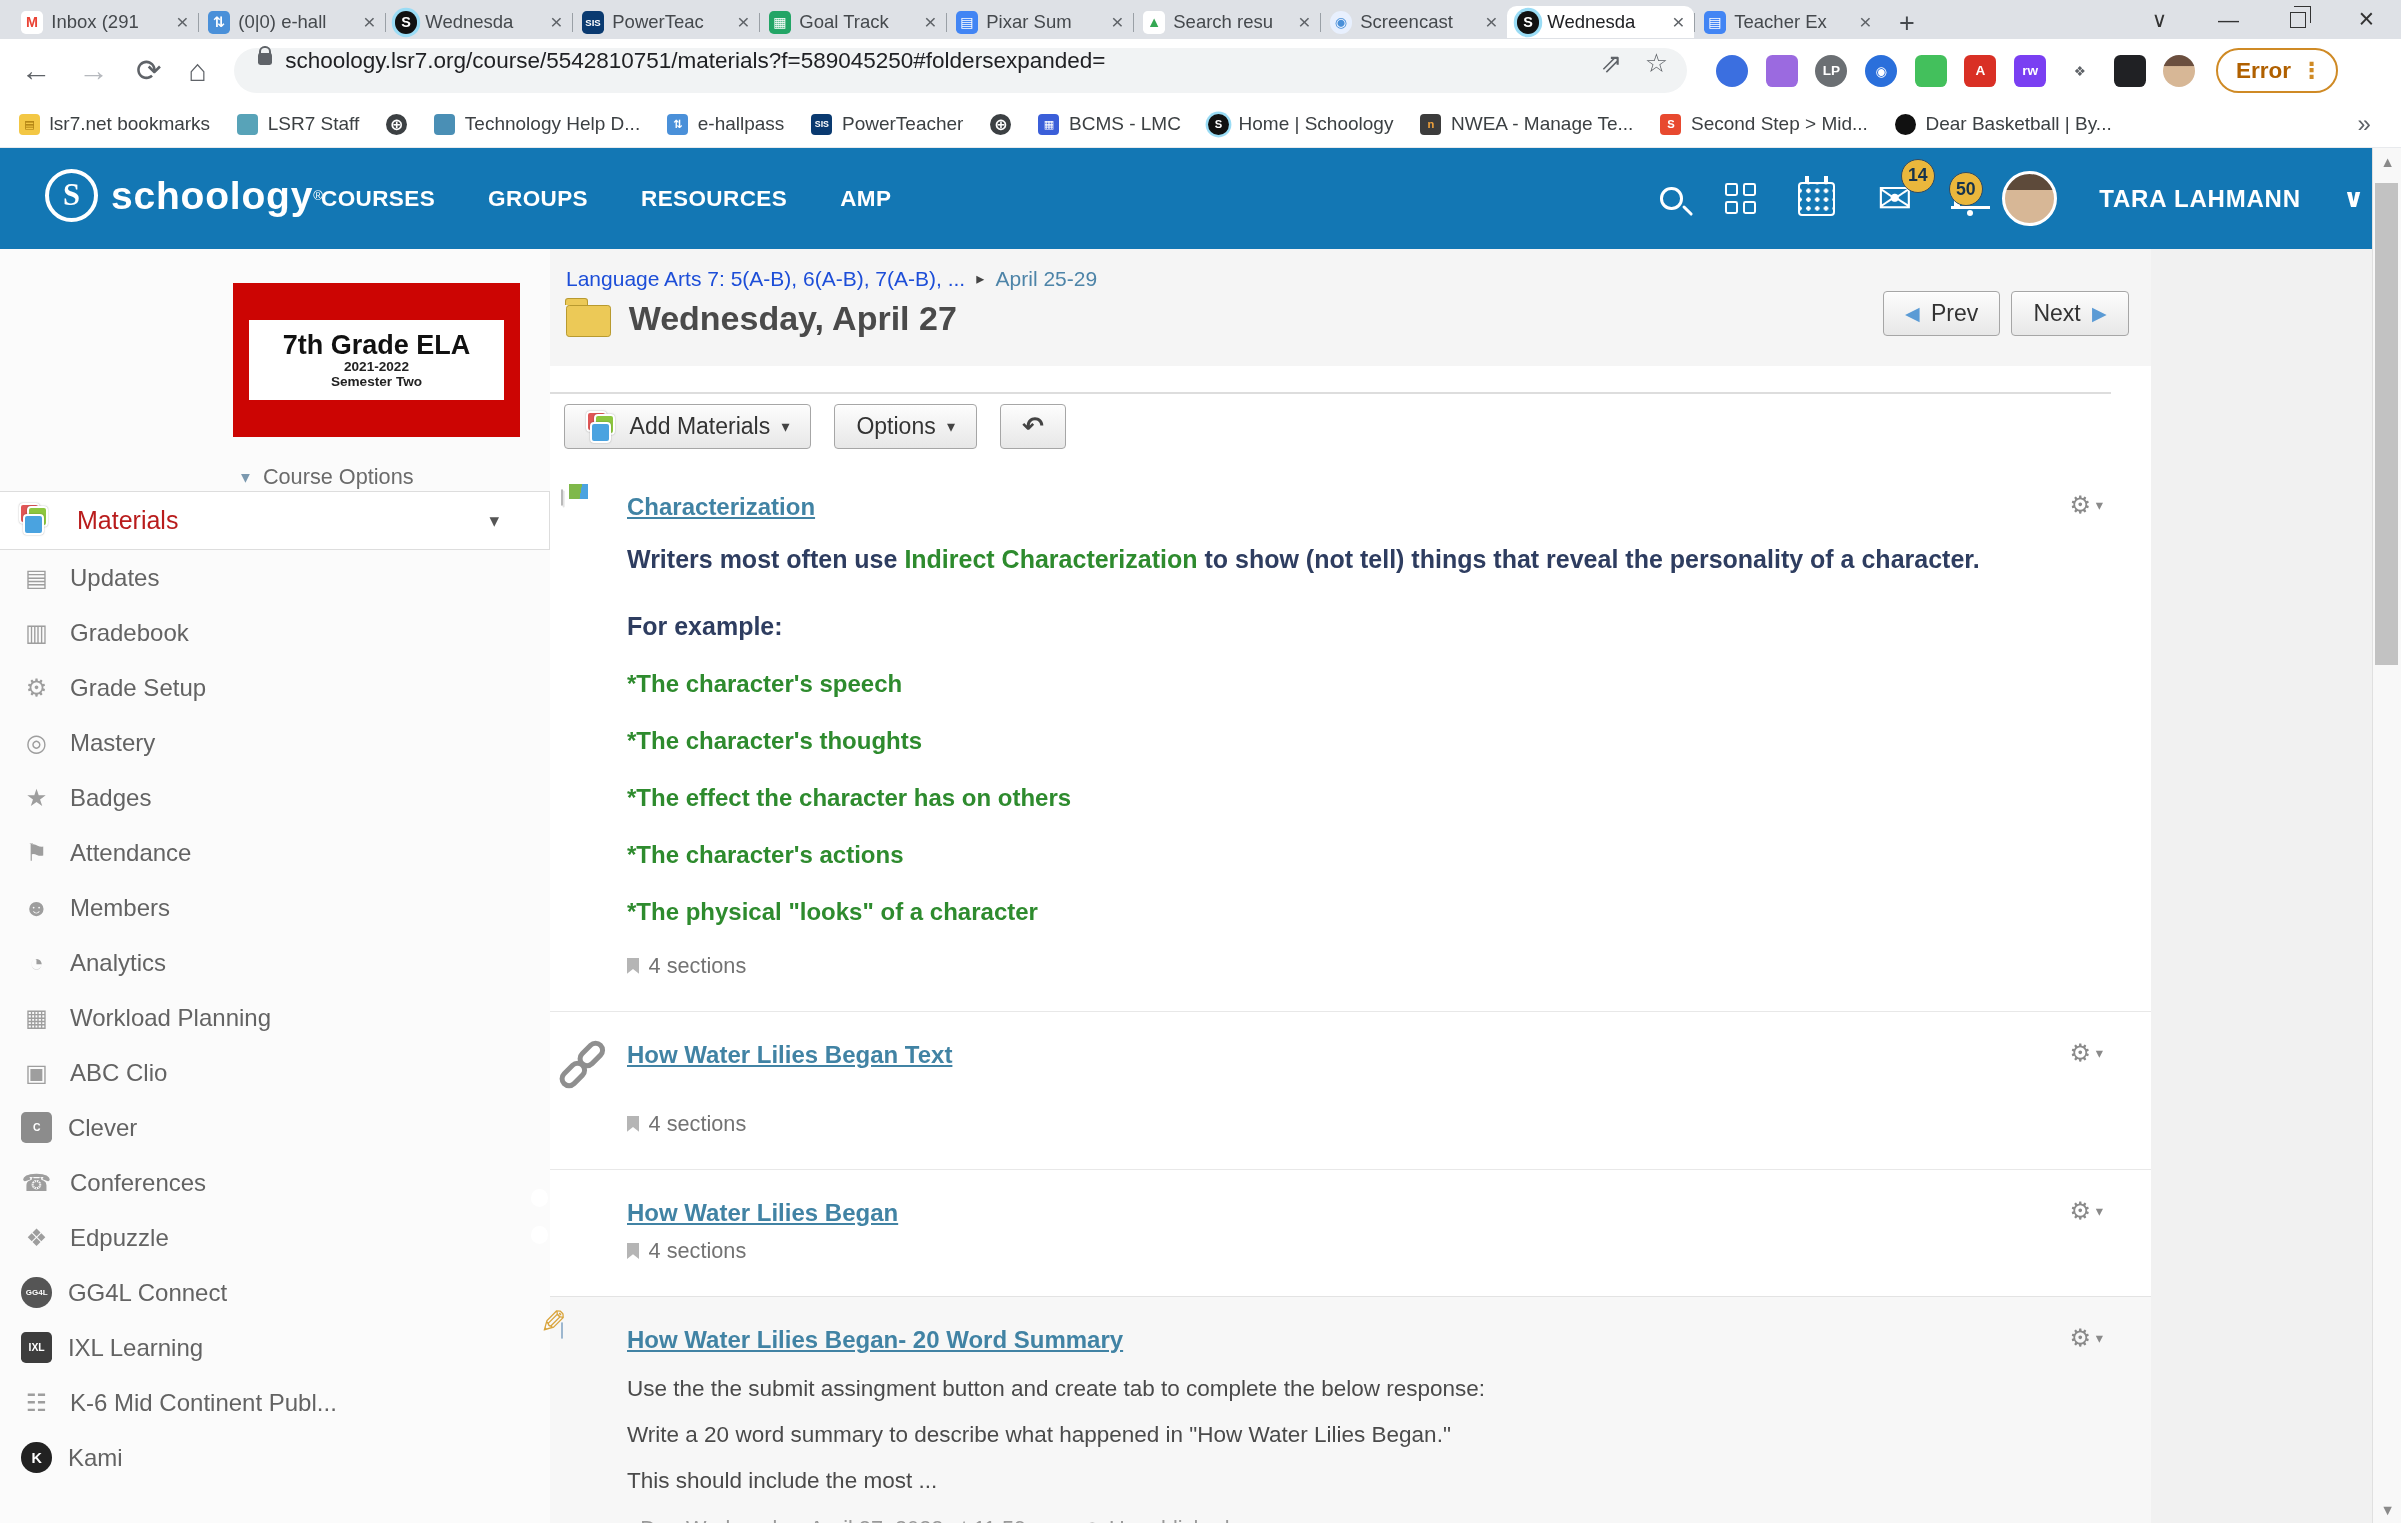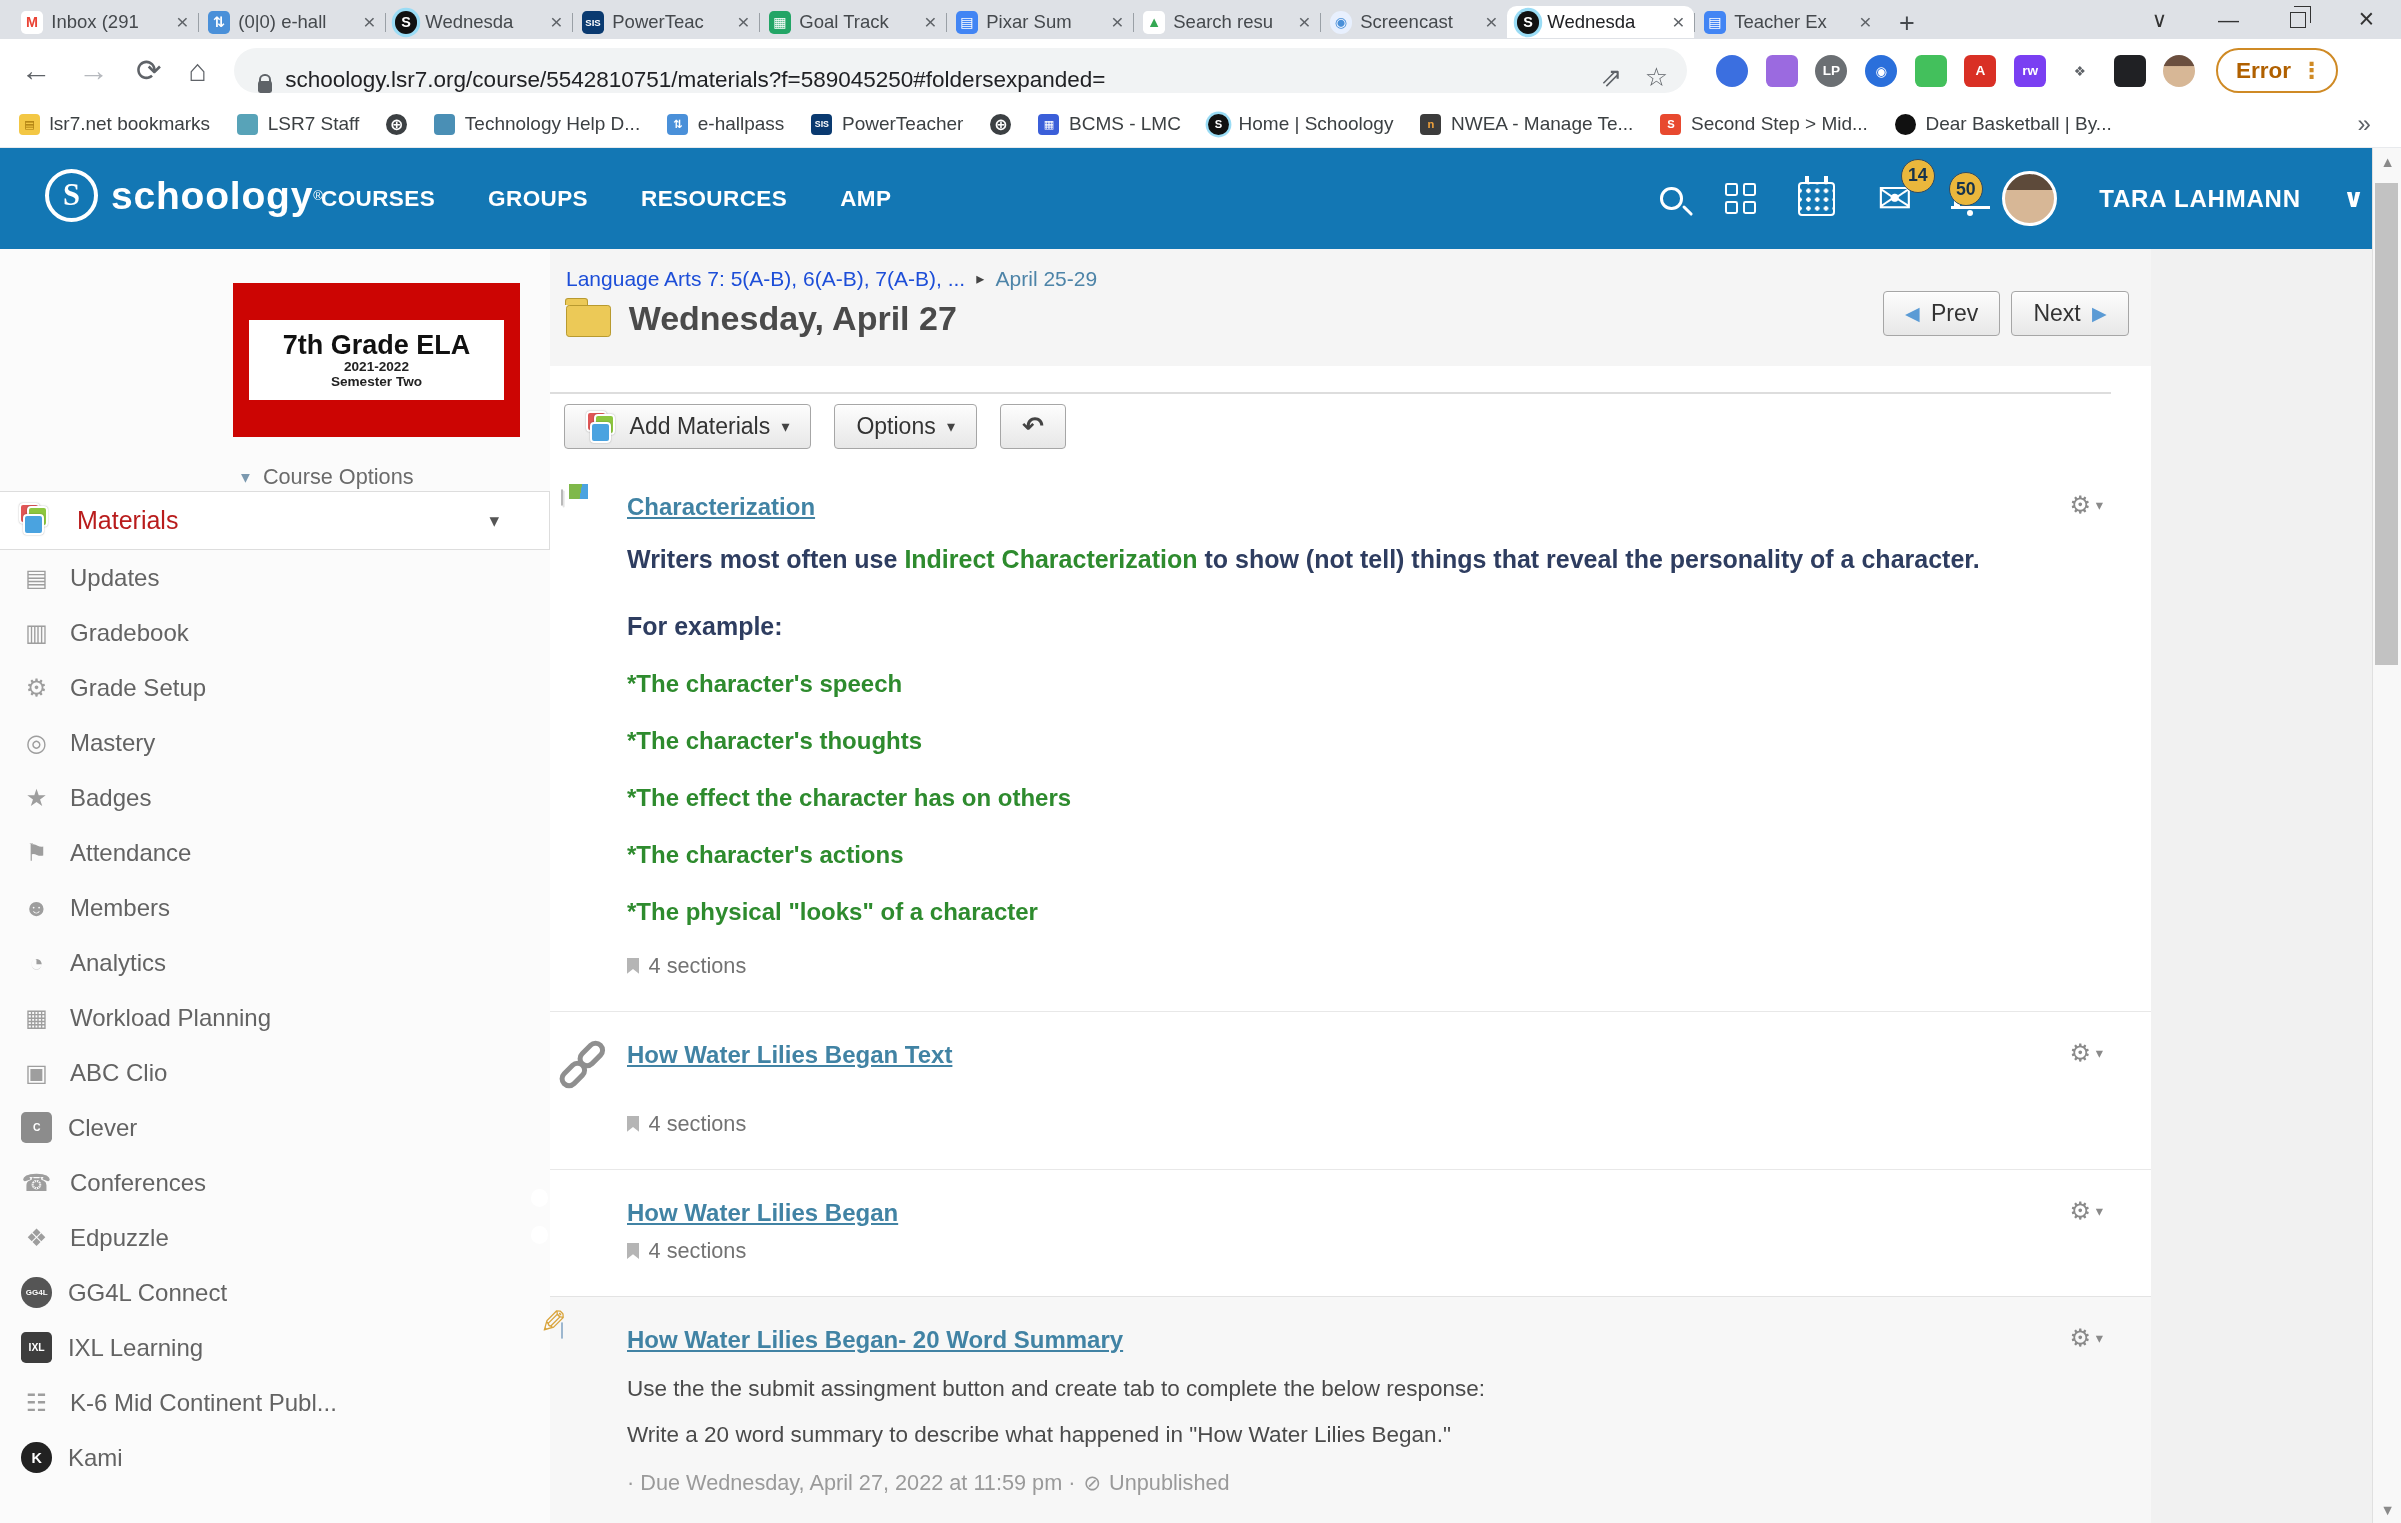--- a/index.html
+++ b/index.html
@@ -26,21 +26,21 @@
   .restore-glyph { width:16px; height:16px; border:1.6px solid #333; position:relative; background:#dee1e6; }
   .restore-glyph::before { content:""; position:absolute; left:3.2px; top:-6.4px; width:16px; height:16px;
          border:1.6px solid #333; border-left:none; border-bottom:none; }
 
   
   .toolbar { position:absolute; left:0; top:39px; width:2401px; height:63px; background:#fff;
          display:flex; align-items:center; padding:0 21px; }
   .navbtn { font-size:30.5px; color:#5f6368; margin-right:27px; }
   .navbtn.dim { color:#b6b9be; }
   .omnibox { width:1453px; height:45px; background:#f1f3f4; border-radius:22.5px; display:flex;
-         align-items:flex-end; padding:0 19px; }
+         align-items:flex-start; padding:0 19px; }
   .lock { width:14.4px; height:12px; background:#5f6368; border-radius:2.4px; position:relative; margin:4.8px 13px 0 4.8px; }
   .lock::before { content:""; position:absolute; left:1.6px; top:-7.2px; width:8px; height:8px;
          border:2.4px solid #5f6368; border-bottom:none; border-radius:5.6px 5.6px 0 0; }
   .url { flex:1; font-size:22.5px; color:#202124; white-space:nowrap; overflow:hidden; }
   .omni-ic { font-size:26px; color:#5f6368; margin-left:22.5px; }
   .extrow { display:flex; align-items:center; margin-left:29px; gap:17.7px; }
   .ext { width:32px; height:32px; border-radius:6.4px; display:flex; align-items:center;
          justify-content:center; color:#fff; font-weight:bold; font-size:13.6px; }
   .errorpill { margin-left:21px; height:45px; border:2.4px solid #cf8a25; border-radius:22.5px;
          display:flex; align-items:center; padding:0 13px 0 17.7px; color:#b06000;
@@ -573,20 +573,21 @@
 
       <div class="mitem shaded">
         <span class="mico"><span class="assic"></span></span>
         <a href="#" class="mlink">How Water Lilies Began- 20 Word Summary</a>
         <div class="gearbox">
           <span>⚙</span>
           <span class="gc">▾</span>
         </div>
         <div class="descline firstd">Use the the submit assingment button and create tab to complete the below response:</div>
         <div class="descline">Write a 20 word summary to describe what happened in "How Water Lilies Began."</div>
+        <div class="descline">This should include the most ...</div>
         <div class="metaline">
           <span>· Due Wednesday, April 27, 2022 at 11:59 pm ·</span>
           <span class="slash">⊘</span>
           <span>Unpublished</span>
         </div>
       </div>
 
     </div>
   </div>
 

